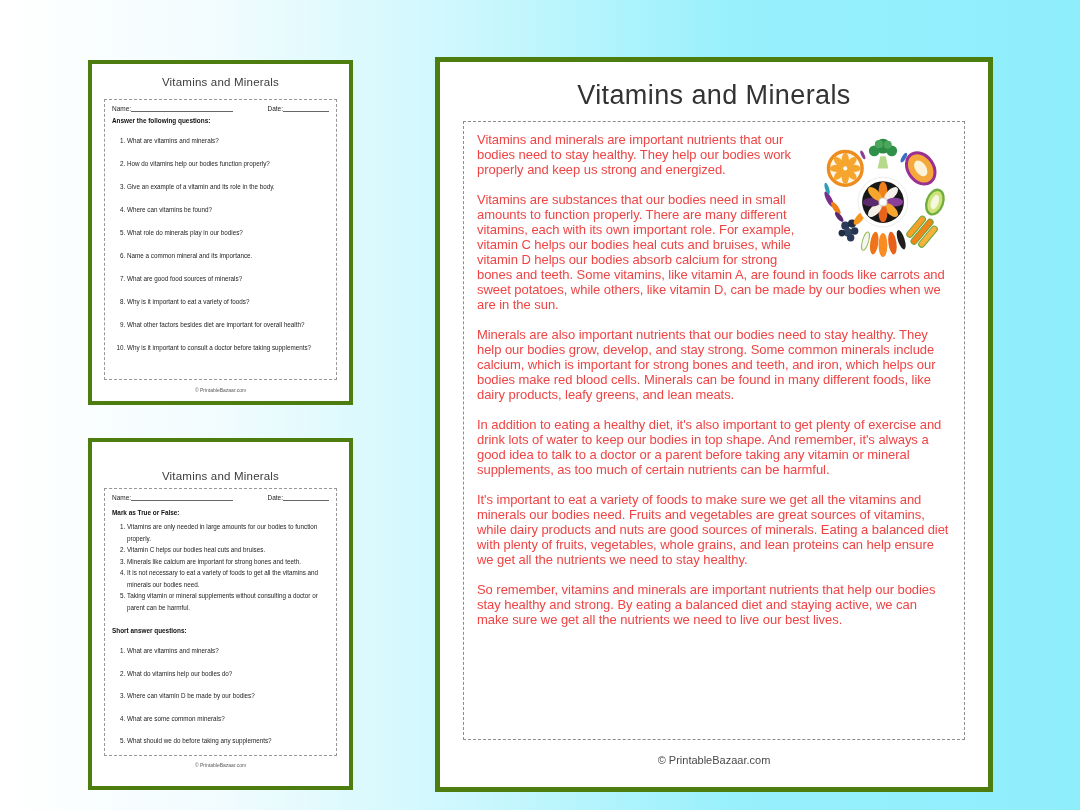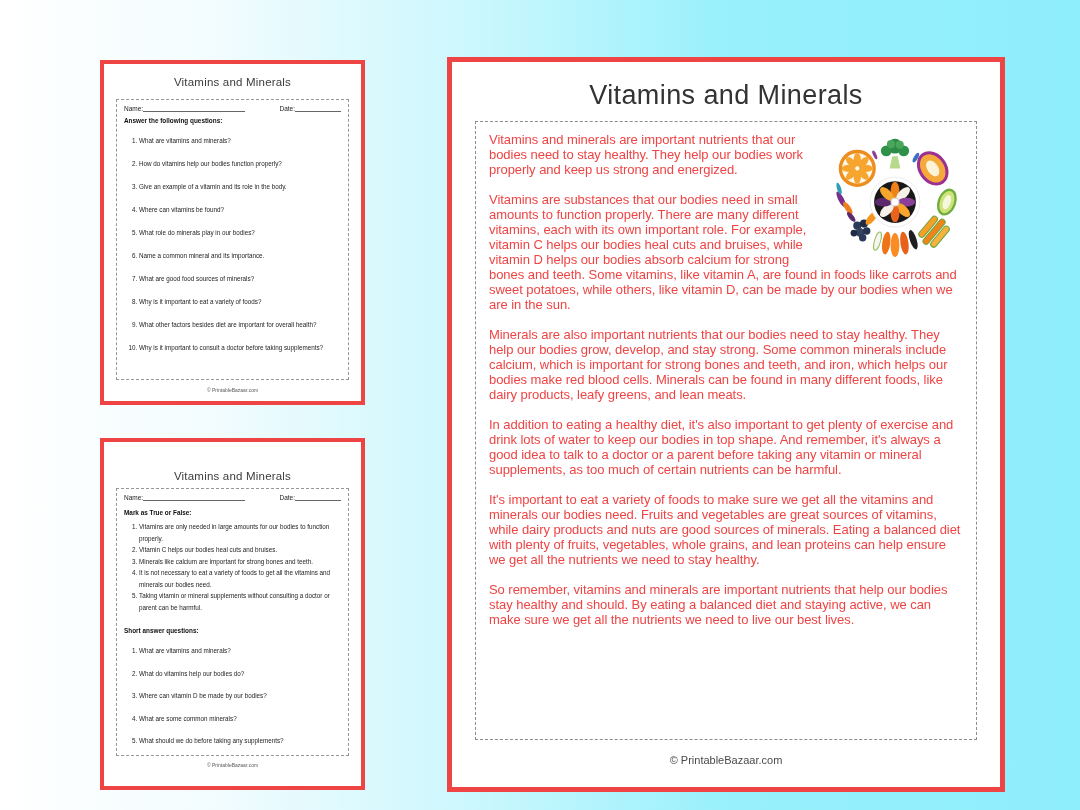--- a/index.html
+++ b/index.html
@@ -2,21 +2,21 @@
 <html><head>
 <meta charset="utf-8">
 <style>
   html,body { margin:0; padding:0; }
   body {
     width:1080px; height:810px; overflow:hidden; position:relative;
     background: linear-gradient(to right, #ffffff 0%, #f2fcfe 20%, #c9f7fd 45%, #97f0fc 68%, #8feefc 100%);
     font-family:"Liberation Sans", sans-serif;
     -webkit-font-smoothing: antialiased;
   }
-  .page { position:absolute; background:#ffffff; border:4px solid #ef4444; box-sizing:border-box;margin-left:12px; }
+  .page { position:absolute; background:#ffffff; border:4px solid #4d7c0f; box-sizing:border-box; }
   .page-q  { left:88px;  top:60px;  width:265px; height:345px; }
   .page-tf { left:88px;  top:438px; width:265px; height:352px; }
   .page-main { left:435px; top:57px; width:558px; height:735px; border-width:5px; }
 
   
   .sm-title { text-align:center; font-size:11.5px; color:#3c3c3c; letter-spacing:.2px; }
   .page-q  .sm-title { margin-top:12px; }
   .page-tf .sm-title { margin-top:28px; }
   .sm-box { position:absolute; left:12px; right:12px; border:1px dashed #979797; padding:5px 7px; box-sizing:border-box; }
   .page-q  .sm-box { top:35px;  bottom:21px; }
@@ -199,19 +199,19 @@
               </g>
               <circle r="6" fill="#ffffff" stroke="#cfcfcf" stroke-width="1.5"></circle>
             </g>
           </svg>
         </div>
       <p>Vitamins and minerals are important nutrients that our bodies need to stay healthy. They help our bodies work properly and keep us strong and energized.</p>
           <p>Vitamins are substances that our bodies need in small amounts to function properly. There are many different vitamins, each with its own important role. For example, vitamin C helps our bodies heal cuts and bruises, while vitamin D helps our bodies absorb calcium for strong bones and teeth. Some vitamins, like vitamin A, are found in foods like carrots and sweet potatoes, while others, like vitamin D, can be made by our bodies when we are in the sun.</p>
           <p>Minerals are also important nutrients that our bodies need to stay healthy. They help our bodies grow, develop, and stay strong. Some common minerals include calcium, which is important for strong bones and teeth, and iron, which helps our bodies make red blood cells. Minerals can be found in many different foods, like dairy products, leafy greens, and lean meats.</p>
           <p>In addition to eating a healthy diet, it's also important to get plenty of exercise and drink lots of water to keep our bodies in top shape. And remember, it's always a good idea to talk to a doctor or a parent before taking any vitamin or mineral supplements, as too much of certain nutrients can be harmful.</p>
           <p>It's important to eat a variety of foods to make sure we get all the vitamins and minerals our bodies need. Fruits and vegetables are great sources of vitamins, while dairy products and nuts are good sources of minerals. Eating a balanced diet with plenty of fruits, vegetables, whole grains, and lean proteins can help ensure we get all the nutrients we need to stay healthy.</p>
-          <p>So remember, vitamins and minerals are important nutrients that help our bodies stay healthy and should. By eating a balanced diet and staying active, we can make sure we get all the nutrients we need to live our best lives.</p>
+          <p>So remember, vitamins and minerals are important nutrients that help our bodies stay healthy and strong. By eating a balanced diet and staying active, we can make sure we get all the nutrients we need to live our best lives.</p>
         </div>
     </div>
     <div class="pm-footer">© PrintableBazaar.com</div>
   </div>
 
 </div>
 
 </body></html>

